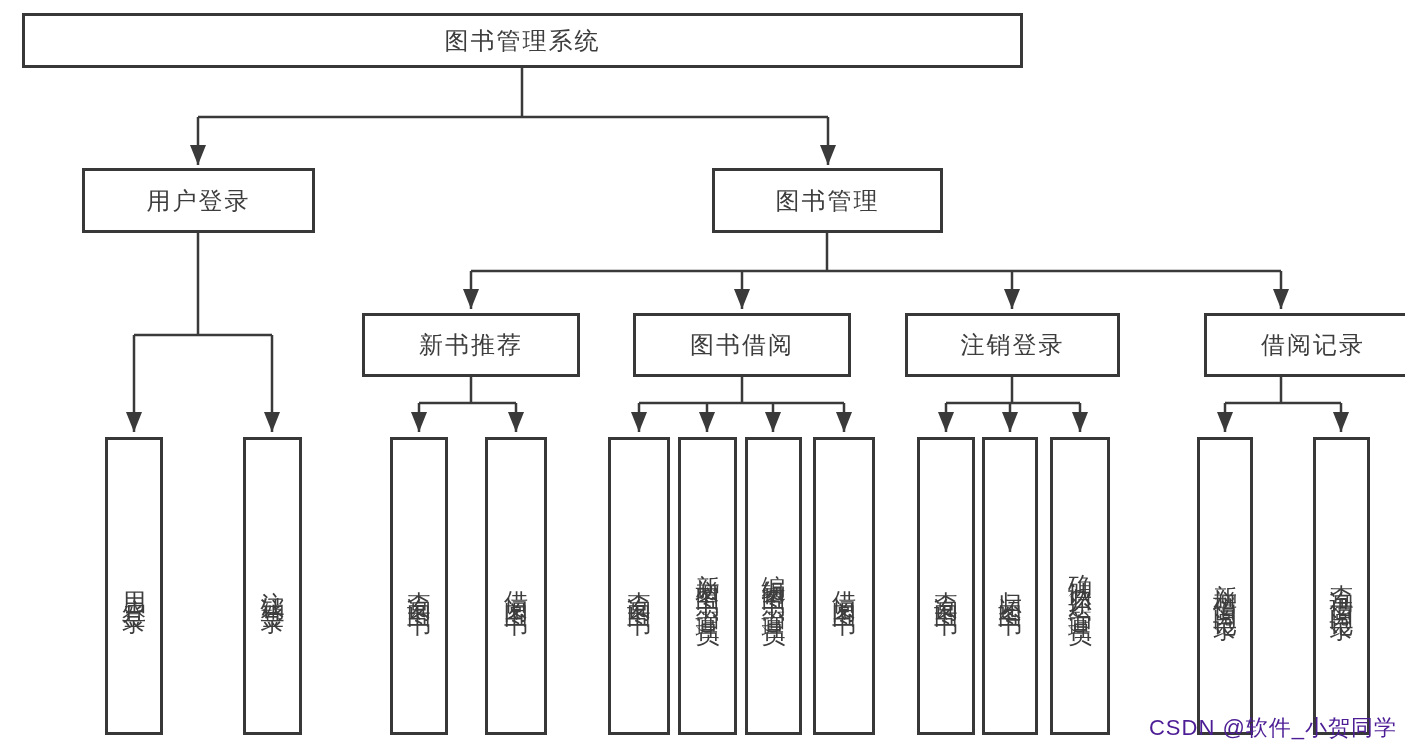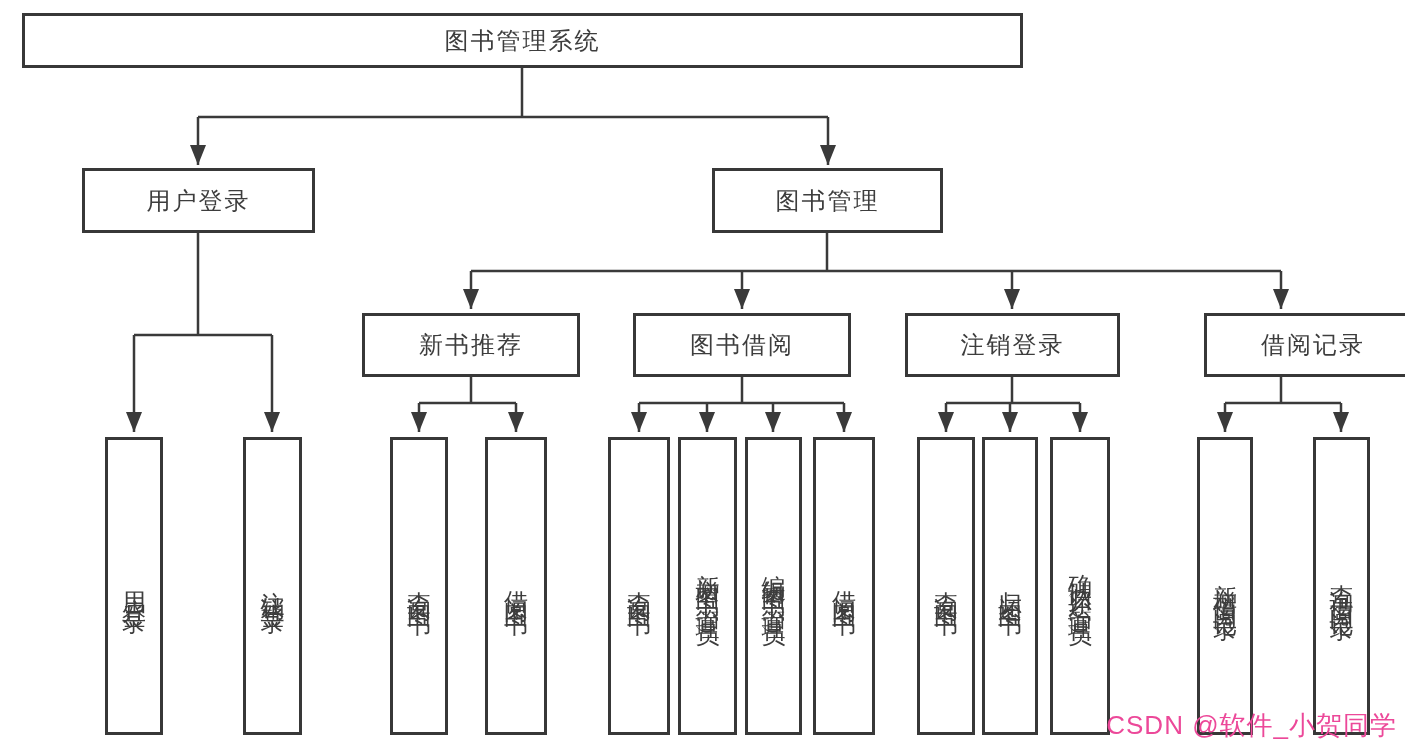--- a/index.html
+++ b/index.html
@@ -12,21 +12,21 @@
     position:absolute;box-sizing:border-box;background:#ffffff;border:3px solid #383838;
     display:flex;align-items:center;justify-content:center;
     font-size:24px;line-height:1;letter-spacing:2px;white-space:nowrap;z-index:2;
   }
   .v{
     writing-mode:vertical-rl;text-orientation:mixed;
     letter-spacing:7px;font-size:24px;white-space:normal;
   }
   .watermark{
     position:absolute;right:8px;bottom:4px;z-index:3;
-    font-size:26px;letter-spacing:1px;color:#ec4899;
+    font-size:22px;letter-spacing:1px;color:#4c1d95;
   }
 </style>
 </head>
 <body>
 
 <div class="canvas">
 
   <svg class="wires" viewBox="0 0 1405 747" xmlns="http://www.w3.org/2000/svg">
     <defs>
       <marker id="arw" markerUnits="userSpaceOnUse" markerWidth="30" markerHeight="30" refX="20" refY="15" orient="auto">

